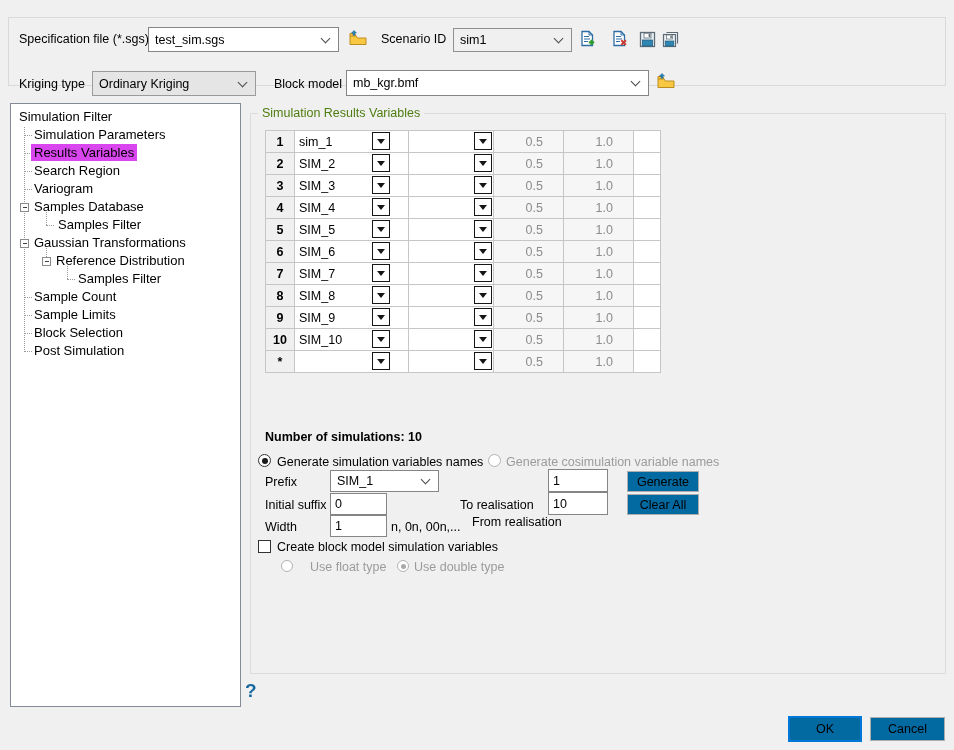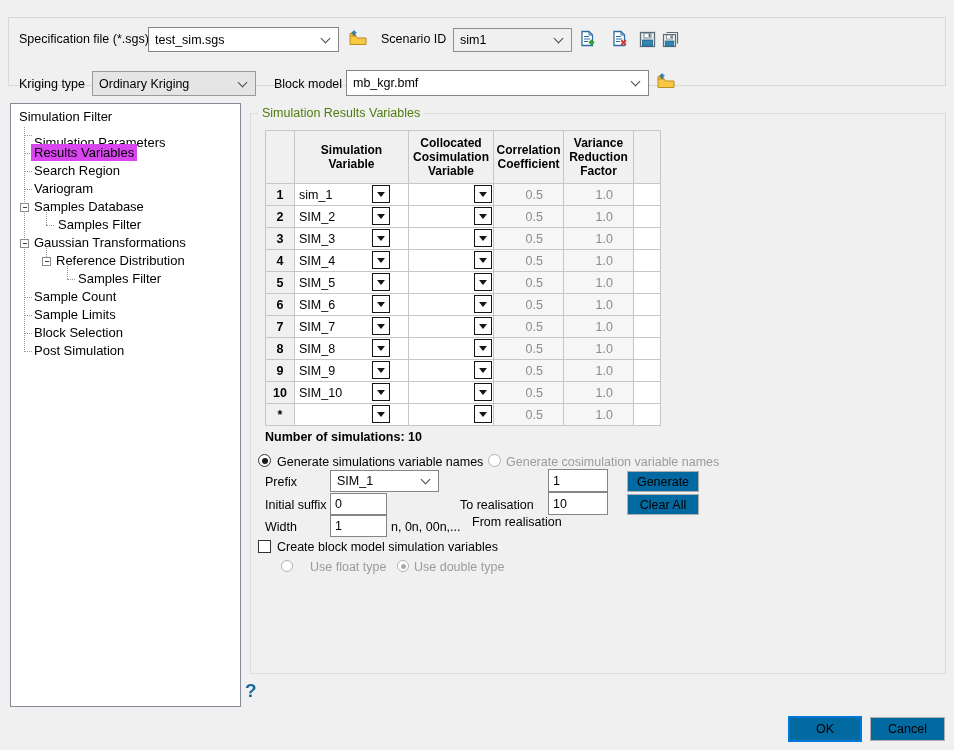--- a/index.html
+++ b/index.html
@@ -174,21 +174,21 @@
   <div class="guide-h" style="left:35px; top:121px; width:8px;"></div>
   <div class="guide-v" style="left:35px; top:144px; height:9px;"></div>
   <div class="guide-v" style="left:56px; top:162px; height:13px;"></div>
   <div class="guide-h" style="left:56px; top:175px; width:8px;"></div>
 
   <div class="expander" style="left:9px;  top:99px;"></div>
   <div class="expander" style="left:9px;  top:135px;"></div>
   <div class="expander" style="left:31px; top:153px;"></div>
 
   <div class="tree-item" style="left:5px;  top:4px;"><span class="lbl">Simulation Filter</span></div>
-  <div class="tree-item" style="left:20px; top:22px;margin-top:8px;"><span class="lbl">Simulation Parameters</span></div>
+  <div class="tree-item" style="left:20px; top:22px;"><span class="lbl">Simulation Parameters</span></div>
   <div class="tree-item selected" style="left:20px; top:40px;"><span class="lbl">Results Variables</span></div>
   <div class="tree-item" style="left:20px; top:58px;"><span class="lbl">Search Region</span></div>
   <div class="tree-item" style="left:20px; top:76px;"><span class="lbl">Variogram</span></div>
   <div class="tree-item" style="left:20px; top:94px;"><span class="lbl">Samples Database</span></div>
   <div class="tree-item" style="left:44px; top:112px;"><span class="lbl">Samples Filter</span></div>
   <div class="tree-item" style="left:20px; top:130px;"><span class="lbl">Gaussian Transformations</span></div>
   <div class="tree-item" style="left:42px; top:148px;"><span class="lbl">Reference Distribution</span></div>
   <div class="tree-item" style="left:64px; top:166px;"><span class="lbl">Samples Filter</span></div>
   <div class="tree-item" style="left:20px; top:184px;"><span class="lbl">Sample Count</span></div>
   <div class="tree-item" style="left:20px; top:202px;"><span class="lbl">Sample Limits</span></div>
@@ -204,34 +204,20 @@
 <table class="sim-table">
   <colgroup>
     <col style="width:29px">
       <col style="width:114px">
       <col style="width:85px">
     <col style="width:70px">
       <col style="width:70px">
       <col style="width:27px">
   </colgroup>
   <tbody>
-      <tr>
-    <th><span></span></th>
-    <th><span>Simulation
-Variable</span></th>
-    <th><span>Collocated
-Cosimulation
-Variable</span></th>
-    <th><span>Correlation
-Coefficient</span></th>
-    <th><span>Variance
-Reduction
-Factor</span></th>
-    <th class="c-fill-h"></th>
-  </tr>
   <tr>
     <td class="c-num">1</td>
     <td class="c-sim">
           <span class="cell-text">sim_1</span>
           <span class="dd-btn inner">
             <span class="tri"></span>
           </span>
         </td>
     <td class="c-cosim">
           <span class="dd-btn edge">
@@ -411,21 +397,21 @@
     <td class="c-corr">0.5</td>
     <td class="c-vrf">1.0</td>
     <td class="c-fill"></td>
   </tr>
 </tbody>
   </table>
 
 <div class="label bold" style="left:265px; top:430px;">Number of simulations: 10</div>
 
 <span class="radio checked" style="left:258px; top:454px;"></span>
-<div class="label" style="left:277px; top:455px;">Generate simulations variable names</div>
+<div class="label" style="left:277px; top:455px;">Generate simulation variables names</div>
 <span class="radio disabled" style="left:488px; top:454px;"></span>
 <div class="label muted" style="left:506px; top:455px;">Generate cosimulation variable names</div>
 
 <div class="label" style="left:265px; top:475px;">Prefix</div>
 <div class="combo" style="left:330px; top:470px; width:109px; height:22px;">
   <span>SIM_1</span>
   <span class="chev"></span>
 </div>
 <div class="label" style="left:472px; top:475px;margin-top:40px;">From realisation</div>
 <input class="input" style="left: 548px; top: 469px; width: 60px; height: 23px;" value="1">

